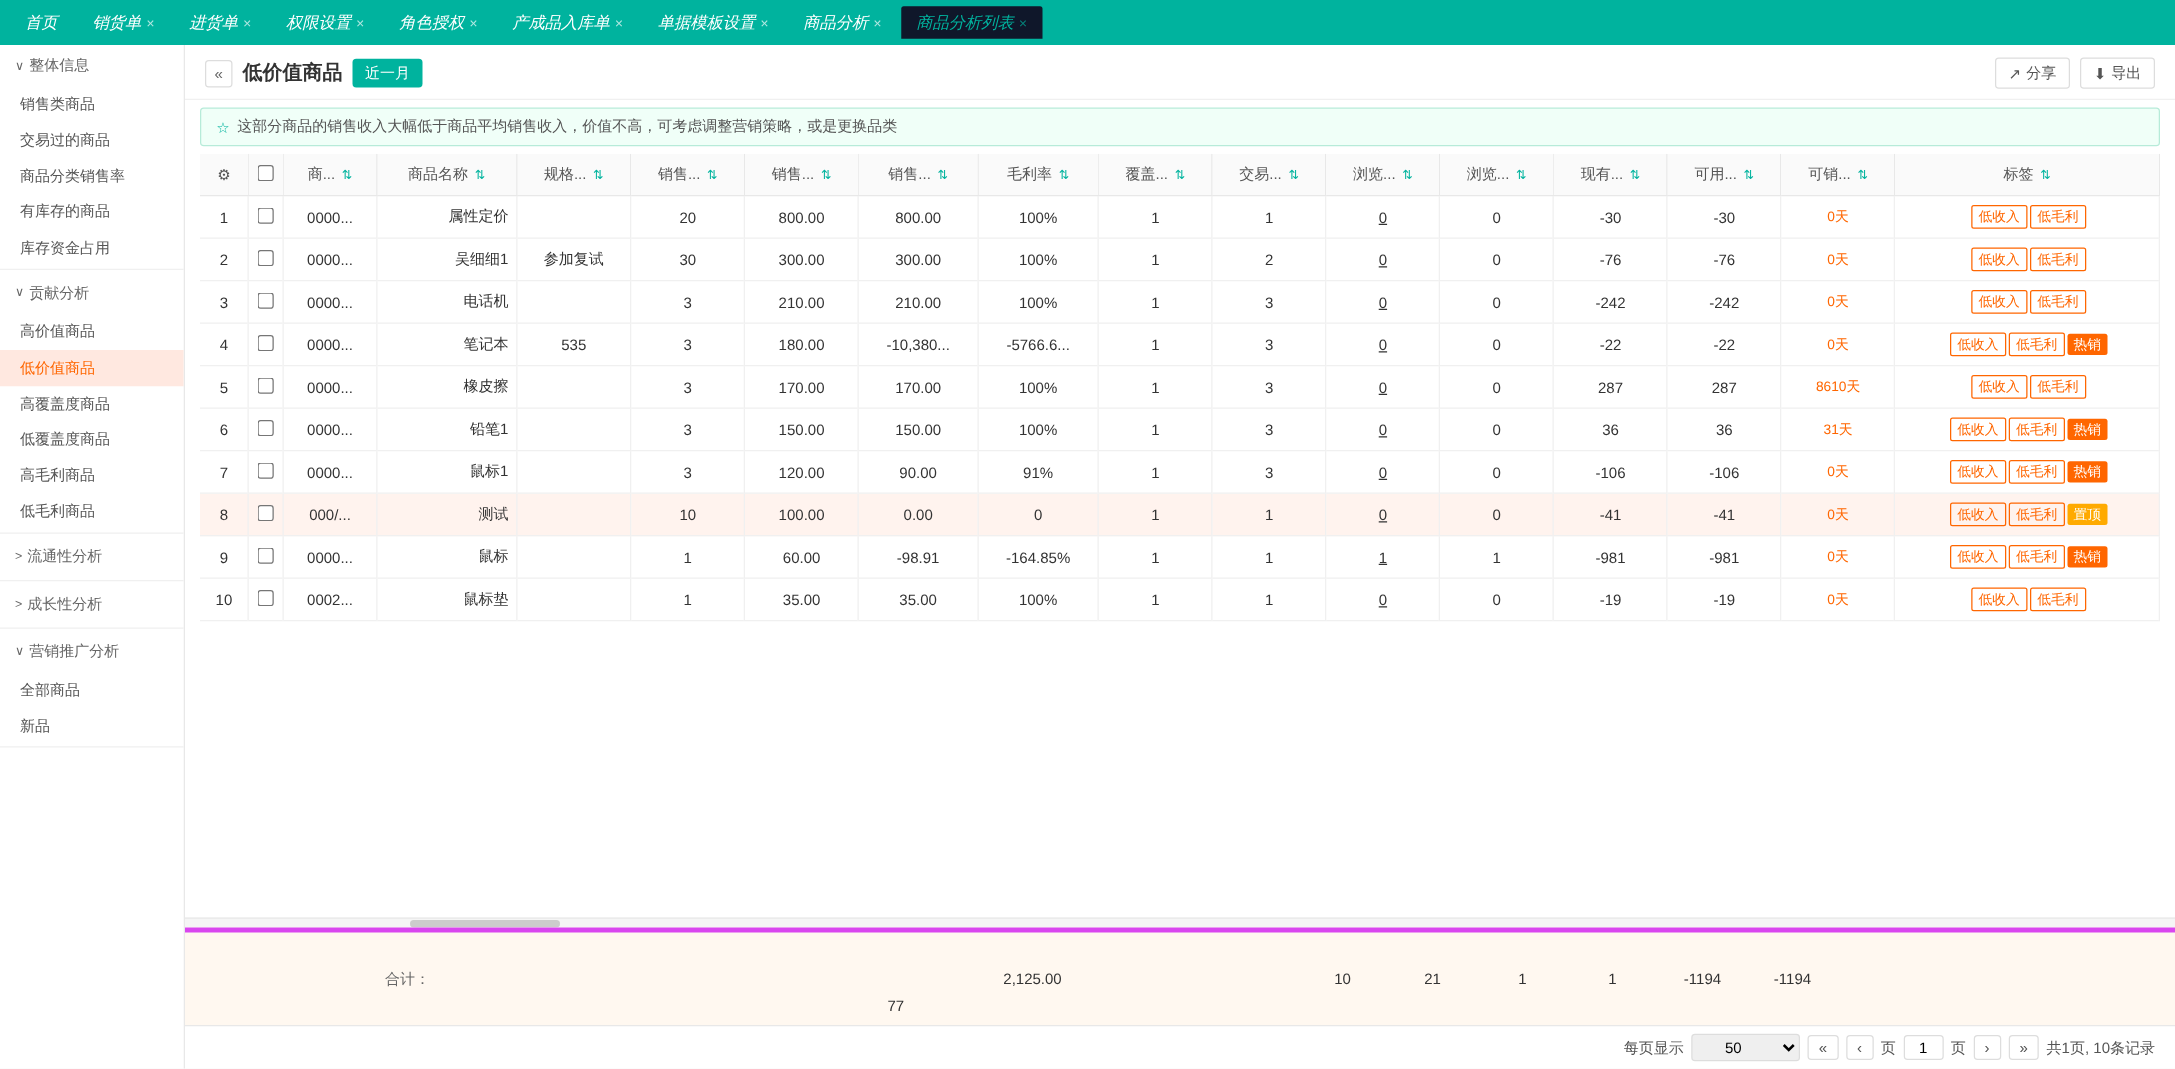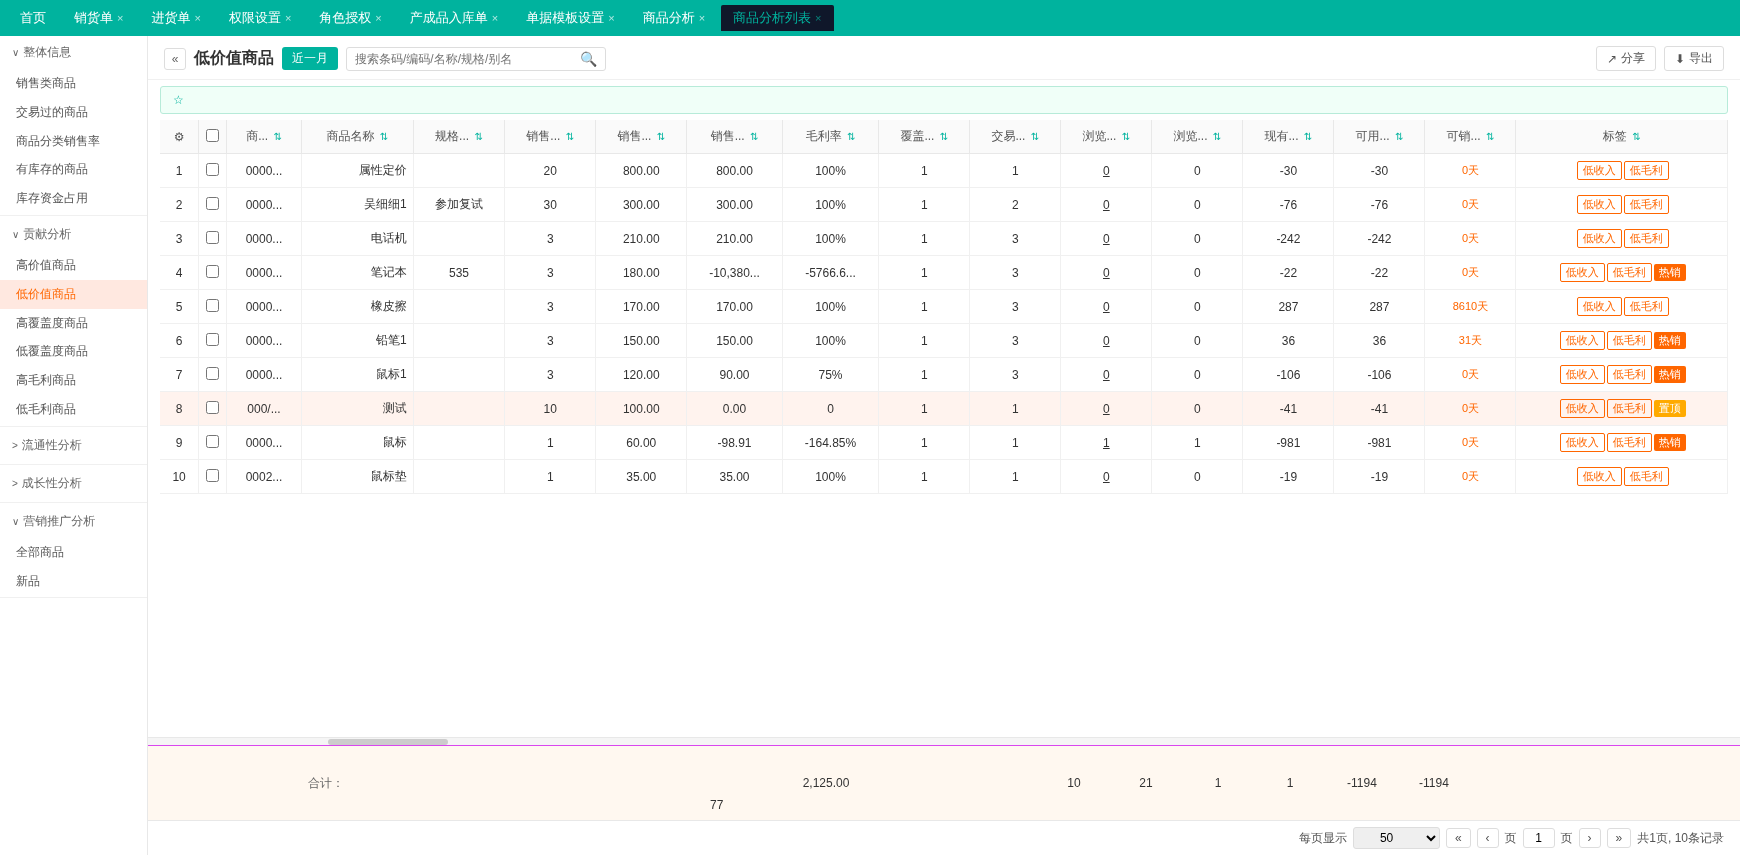--- a/index.html
+++ b/index.html
@@ -6,20 +6,21 @@
     body { font-family: 'Microsoft YaHei', Arial, sans-serif; font-size: 12px; background: #f5f5f5; color: #333; overflow: hidden; }
 
     
     .top-nav {
       display: flex;
       align-items: center;
       background: #00b39e;
       height: 36px;
       padding: 16px 8px;
       gap: 4px;
+      font-style: italic;
     }
     .nav-item {
       color: #fff;
       padding: 4px 12px;
       cursor: pointer;
       font-size: 13px;
       white-space: nowrap;
       border-radius: 2px;
     }
     .nav-item.active { background: #0f172a; color: #00b39e; border-radius: 2px 2px 0 0; }
@@ -181,21 +182,21 @@
     }
     .tag-orange { color: #ff6600; border: 1px solid #ff6600; }
     .tag-hot { background: #ff6600; color: #fff; }
     .tag-bage { background: #ffaa00; color: #fff; }
     .days-orange { color: #ff6600; font-size: 11px; }
     .link-underline { text-decoration: underline; color: #333; }
     .checkbox-cell { width: 28px; }
 
     
     .footer-bar {
-      border-top: 1px solid #d946ef;
+      border-top: 4px solid #d946ef;
       background: #fff8f0;
       padding: 8px 12px;
       display: flex;
       align-items: center;
       font-size: 12px;
       gap: 0;
     }
     .footer-label { color: #666; width: 200px; text-align: right; padding-right: 16px; }
 
     
@@ -289,38 +290,35 @@
       <div class="sidebar-item">新品</div>
       <div class="sidebar-divider"></div>
     </div>
 
   <div class="content-area">
 
     <div class="content-header">
       <div class="collapse-btn">«</div>
       <span class="page-title">低价值商品</span>
       <button class="filter-btn">近一月</button>
-      <div style="position:relative; display:flex; align-items:center;">
-        <input class="search-box" style="padding-right: 28px; width: 260px;" placeholder="搜索条码/编码/名称/规格/别名">
-        <span style="position:absolute; right:8px; color:#00b39e; font-size:14px;">🔍</span>
-      </div>
       <div class="header-right">
         <button class="action-btn">
           <span>↗</span>
           <span>分享</span>
         </button>
         <button class="action-btn">
           <span>⬇</span>
           <span>导出</span>
         </button>
       </div>
     </div>
 
     <div class="info-bar">
       <span class="info-icon">☆</span>
+      <span>这部分商品的销售收入大幅低于商品平均销售收入，价值不高，可考虑调整营销策略，或是更换品类</span>
     </div>
 
     <div class="table-container">
       <table>
         <thead>
           <tr>
             <th>⚙</th>
             <th class="checkbox-cell"><input type="checkbox" style=""></th>
             <th>商... <span class="sort-arrows">⇅</span></th>
             <th>商品名称 <span class="sort-arrows">⇅</span></th>
@@ -456,21 +454,21 @@
     </tr>
             <tr>
       <td>7</td>
       <td class="checkbox-cell"><input type="checkbox" style=""></td>
       <td>0000...</td>
       <td class="text-left">鼠标1</td>
       <td></td>
       <td>3</td>
       <td>120.00</td>
       <td>90.00</td>
-      <td>75%</td>
+      <td>91%</td>
       <td>1</td>
       <td>3</td>
       <td><span class="link-underline">0</span></td>
       <td>0</td>
       <td>-106</td>
       <td>-106</td>
       <td><span class="days-orange">0天</span></td>
       <td><span class="tag tag-orange">低收入</span><span class="tag tag-orange">低毛利</span><span class="tag tag-hot">热销</span></td>
     </tr>
             <tr class="highlighted">

